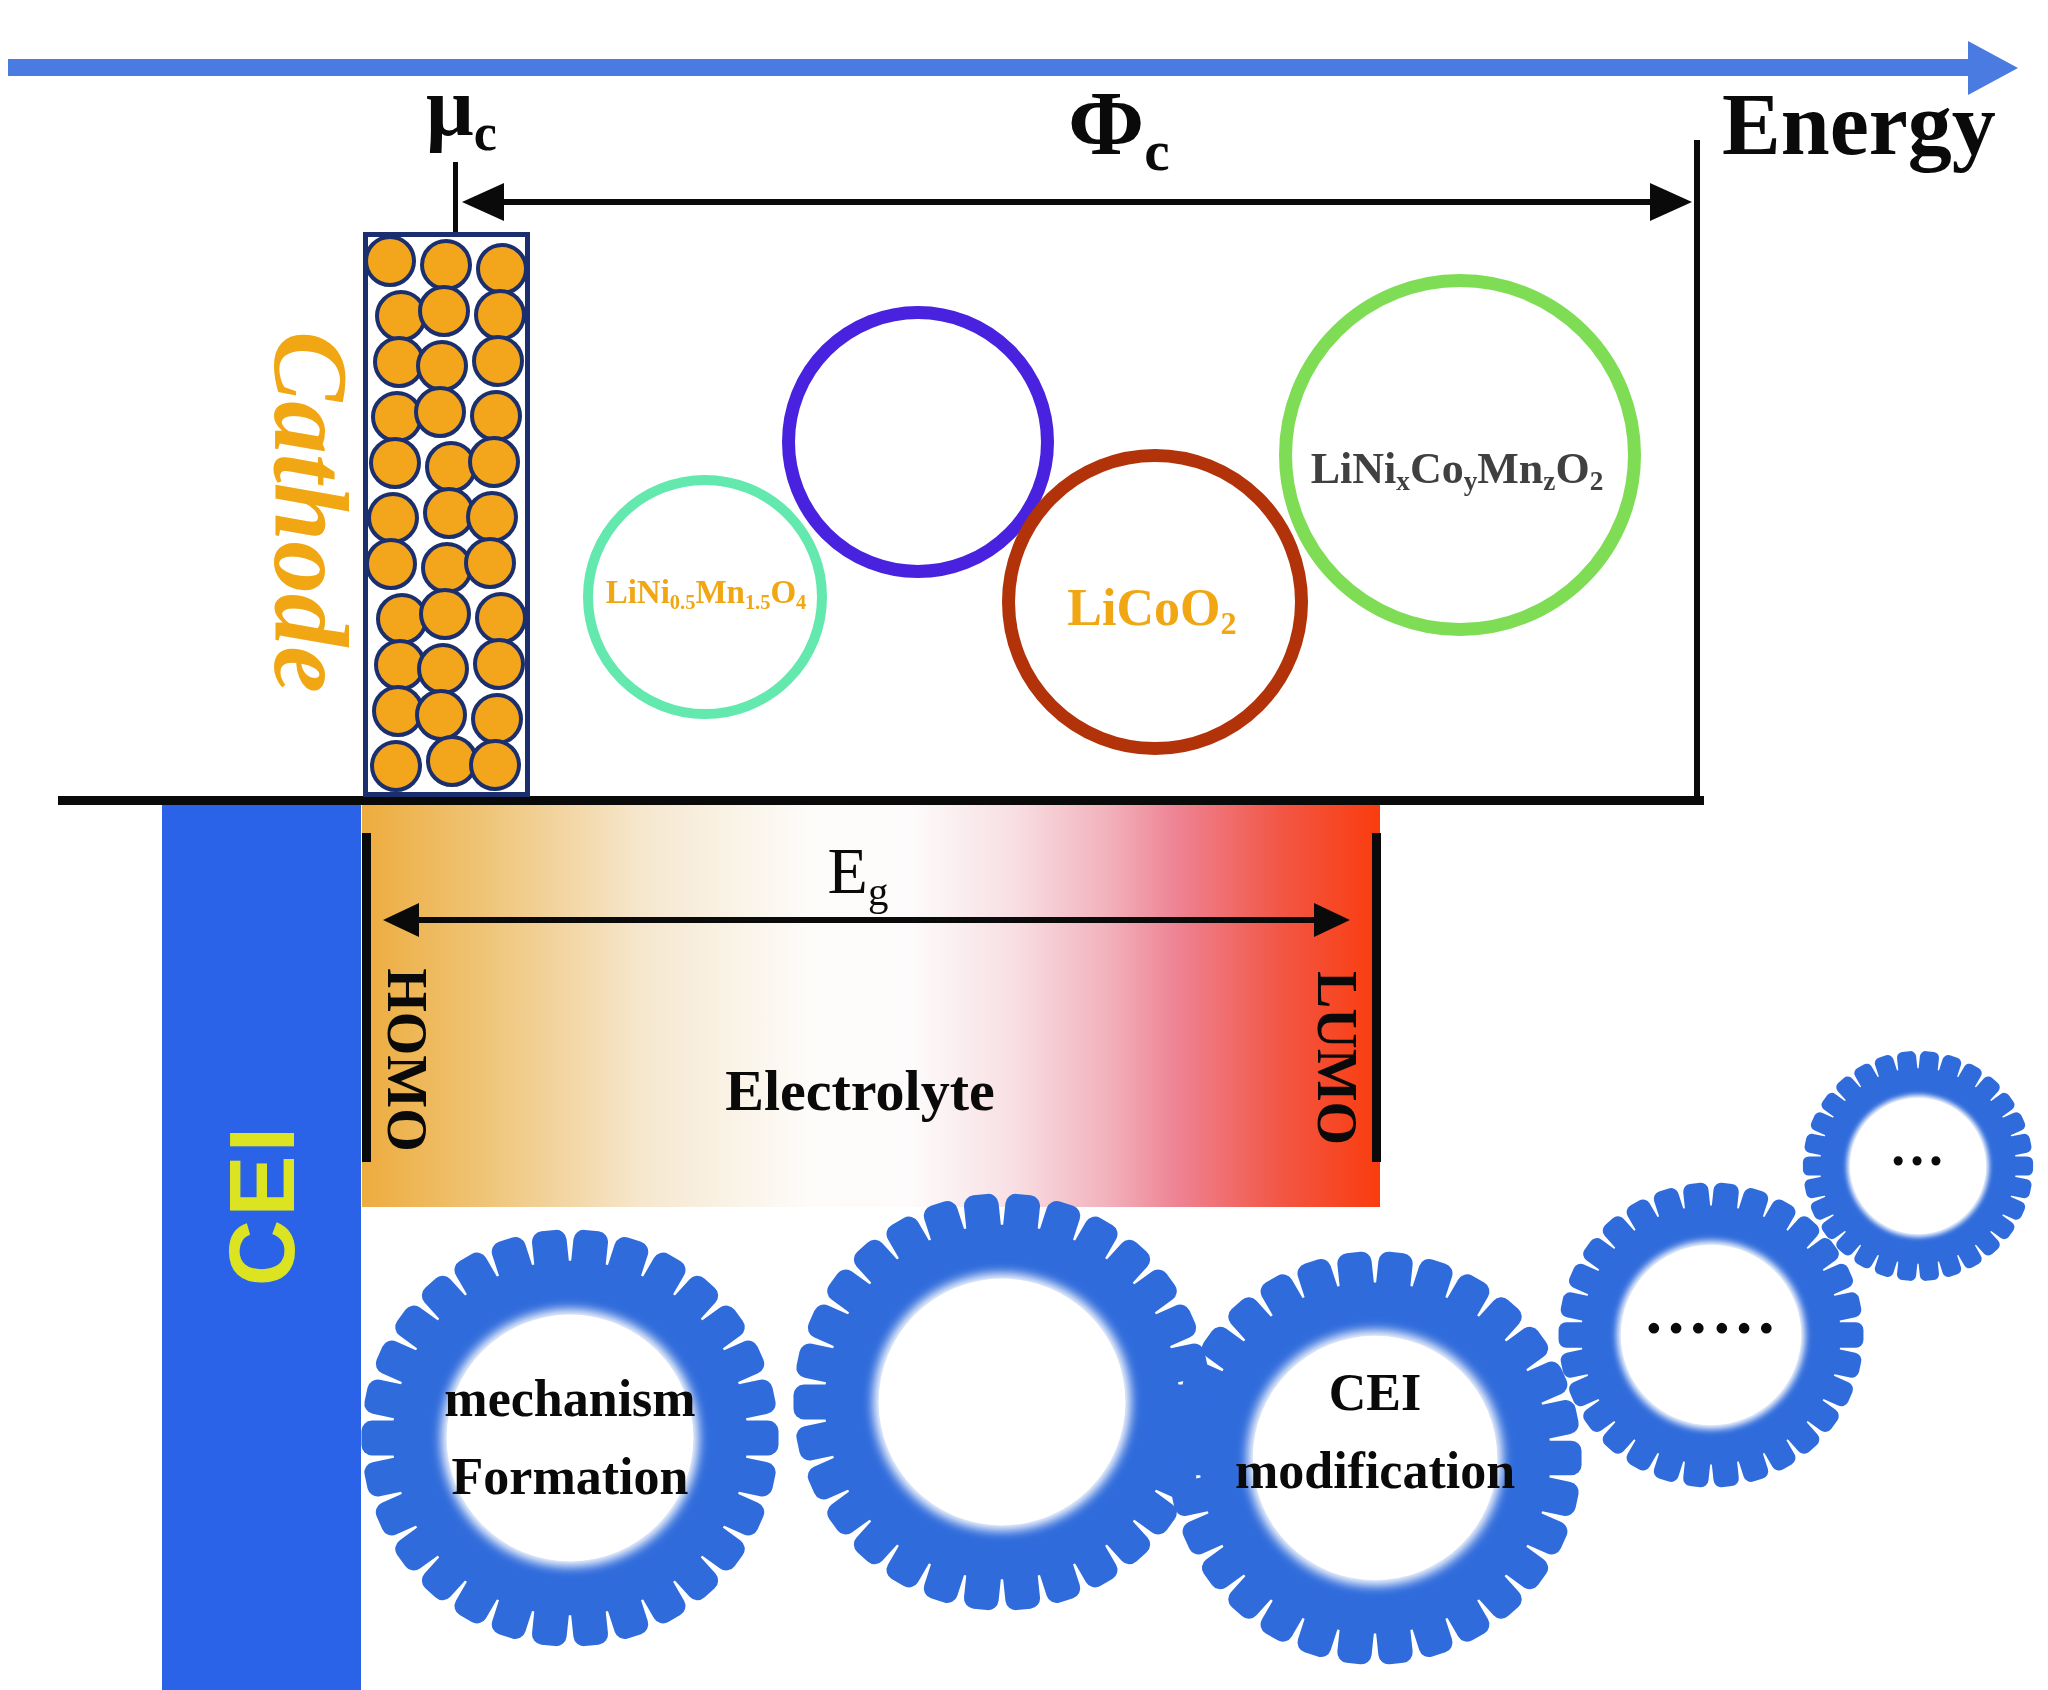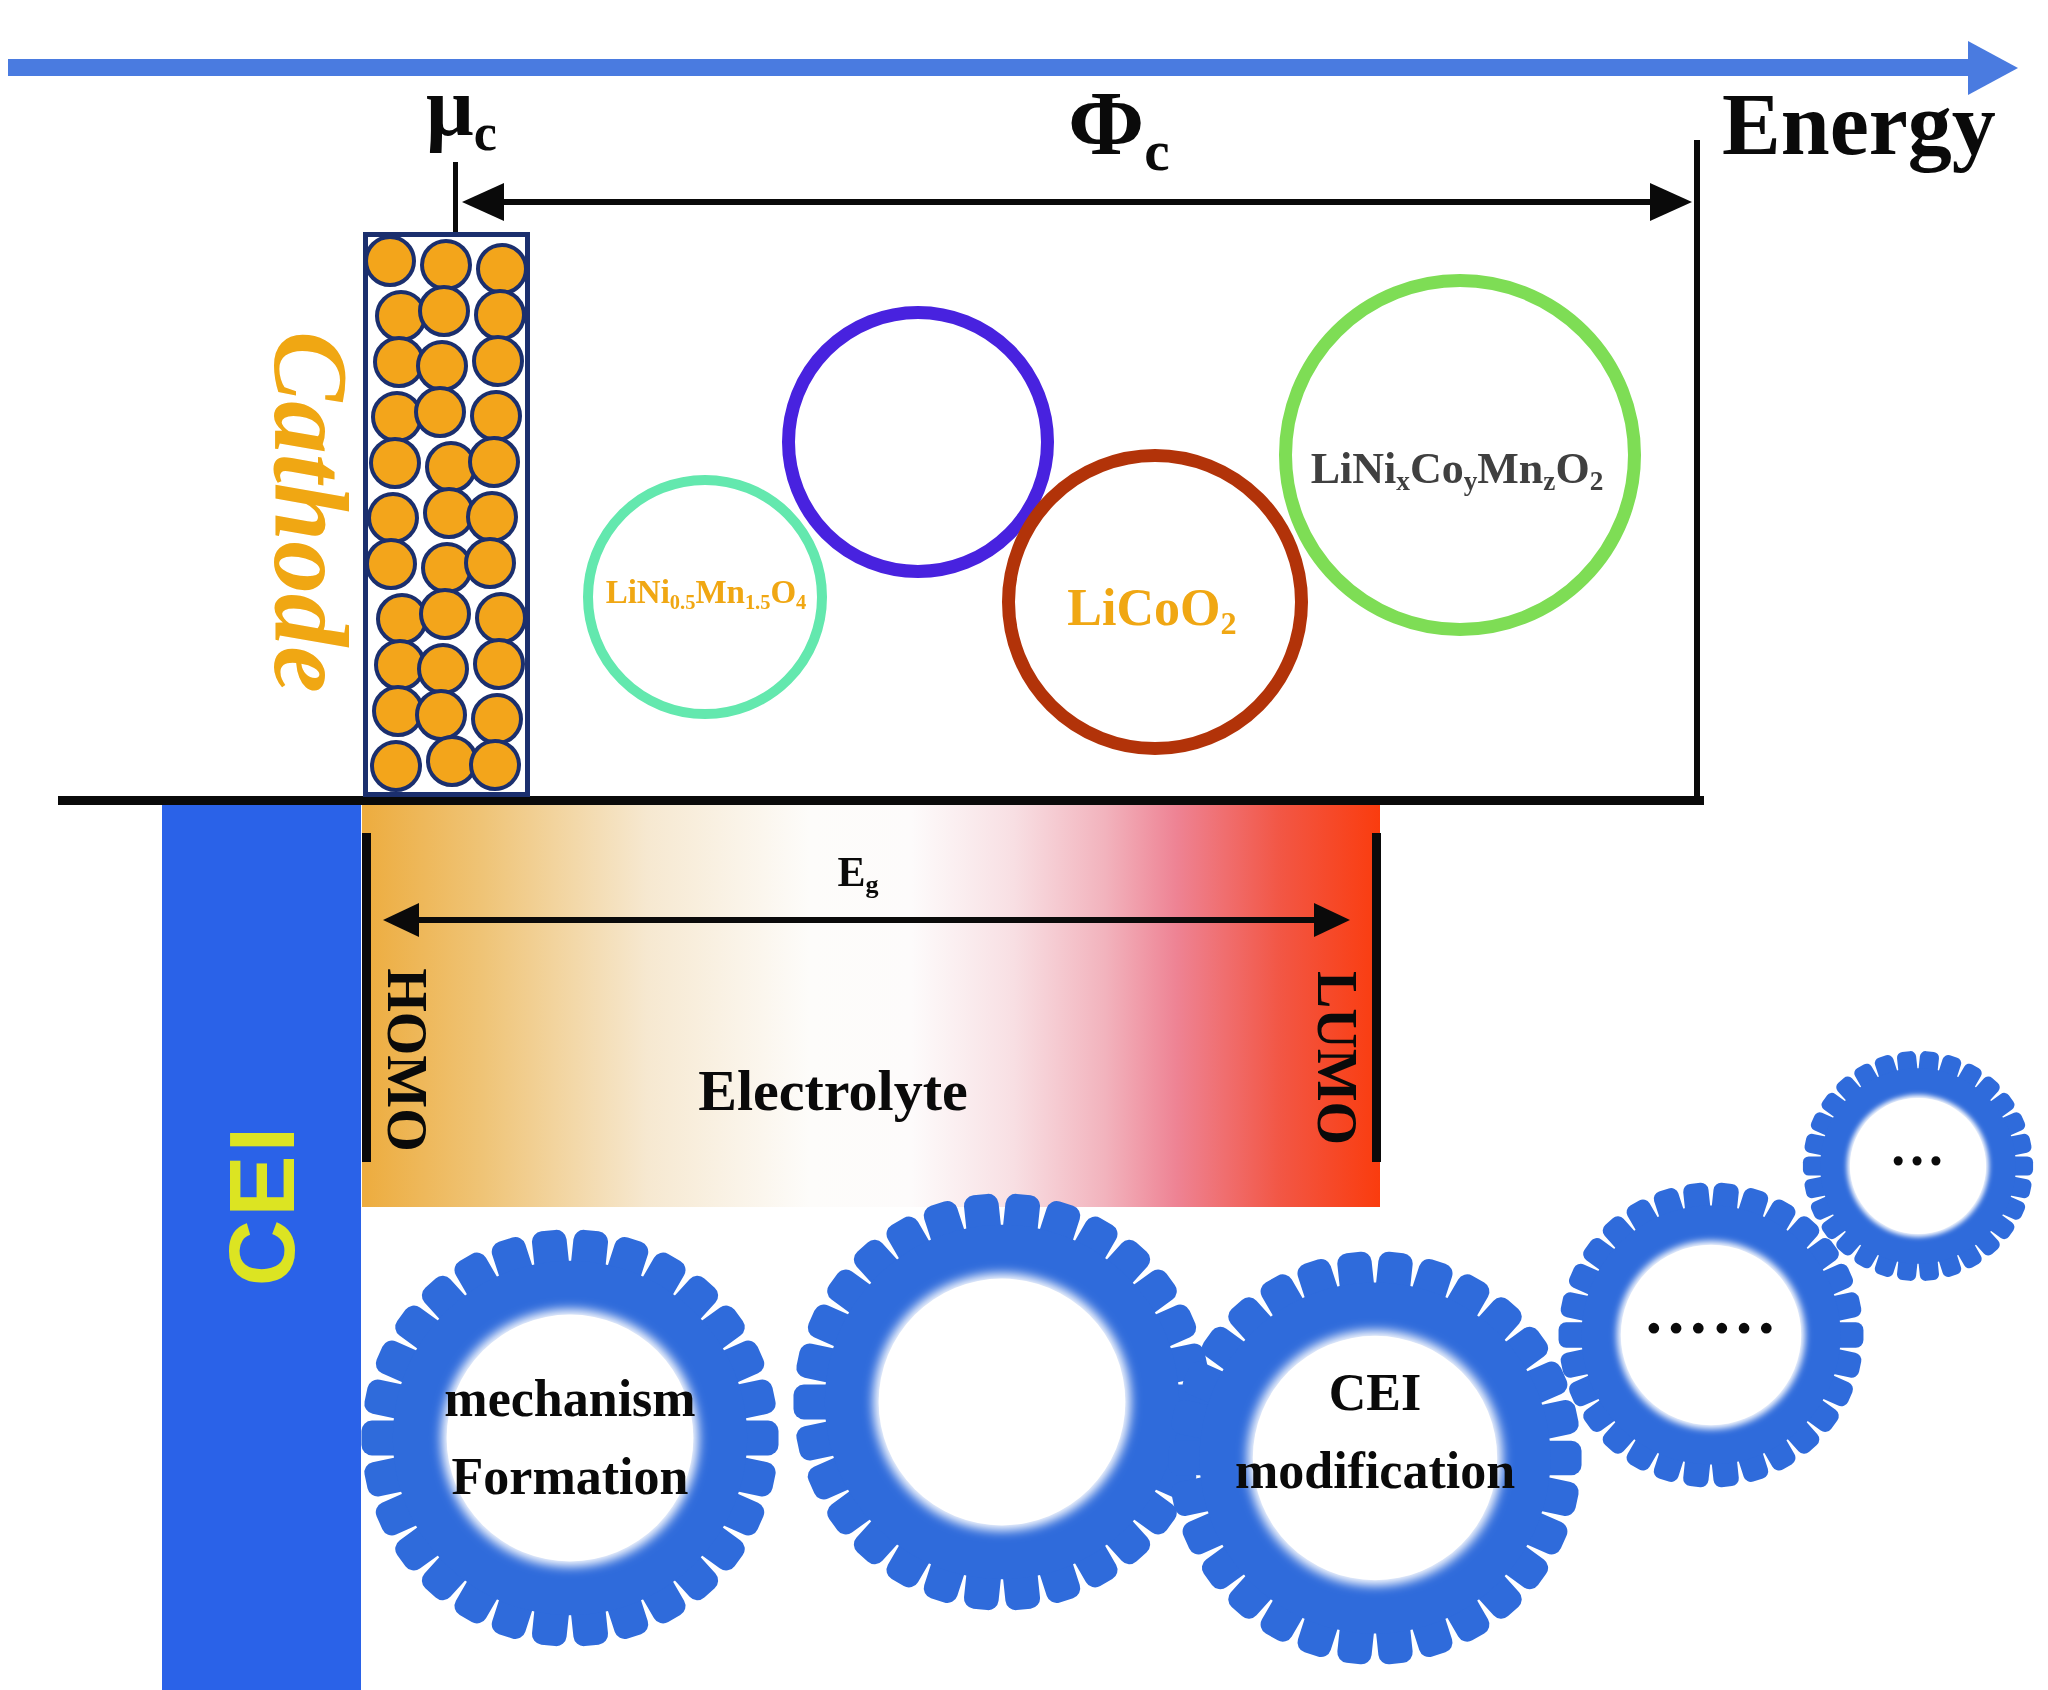--- a/index.html
+++ b/index.html
@@ -53,22 +53,22 @@
     background:linear-gradient(90deg,#edac3e 0%,#efc477 12%,#f6e8d0 28%,#fdfcfa 44%,#fdfbfb 54%,#f8dfe3 64%,#f2b3bd 73%,#ee8394 80%,#f25746 90%,#fa3c0e 100%);}
   .homo-line{position:absolute;left:362px;top:833px;width:9px;height:329px;background:#0a0a0a;}
   .lumo-line{position:absolute;left:1372px;top:833px;width:9px;height:329px;background:#0a0a0a;}
   .homo-label{position:absolute;left:407px;top:1060px;transform:translate(-50%,-50%) rotate(90deg);
     font-size:56px;font-weight:bold;white-space:nowrap;}
   .lumo-label{position:absolute;left:1337px;top:1058px;transform:translate(-50%,-50%) rotate(90deg);
     font-size:56px;font-weight:bold;white-space:nowrap;}
   .eg-line{left:404px;top:917px;width:928px;height:6px;}
   .eg-tri-l{left:383px;top:903px;border-top:17px solid transparent;border-bottom:17px solid transparent;border-right:36px solid #0a0a0a;}
   .eg-tri-r{left:1314px;top:903px;border-top:17px solid transparent;border-bottom:17px solid transparent;border-left:36px solid #0a0a0a;}
-  .eg-label{position:absolute;left:858px;top:874px;transform:translate(-50%,-50%);font-size:42px;font-weight:bold;}
-  .electrolyte-label{position:absolute;left:833px;top:1090px;transform:translate(-50%,-50%);font-size:58px;font-weight:bold;}
+  .eg-label{position:absolute;left:858px;top:874px;transform:translate(-50%,-50%);font-size:66px;font-weight:normal;}
+  .electrolyte-label{position:absolute;left:860px;top:1090px;transform:translate(-50%,-50%);font-size:58px;font-weight:bold;}
 
   
   .gear{position:absolute;}
   .gear svg{position:absolute;left:0;top:0;}
   .gear-label{position:absolute;font-weight:bold;text-align:center;white-space:nowrap;line-height:1.5;color:#0a0a0a;}
   .gear-label.dots{line-height:1;letter-spacing:2px;}
 </style>
 </head>
 <body>
 

